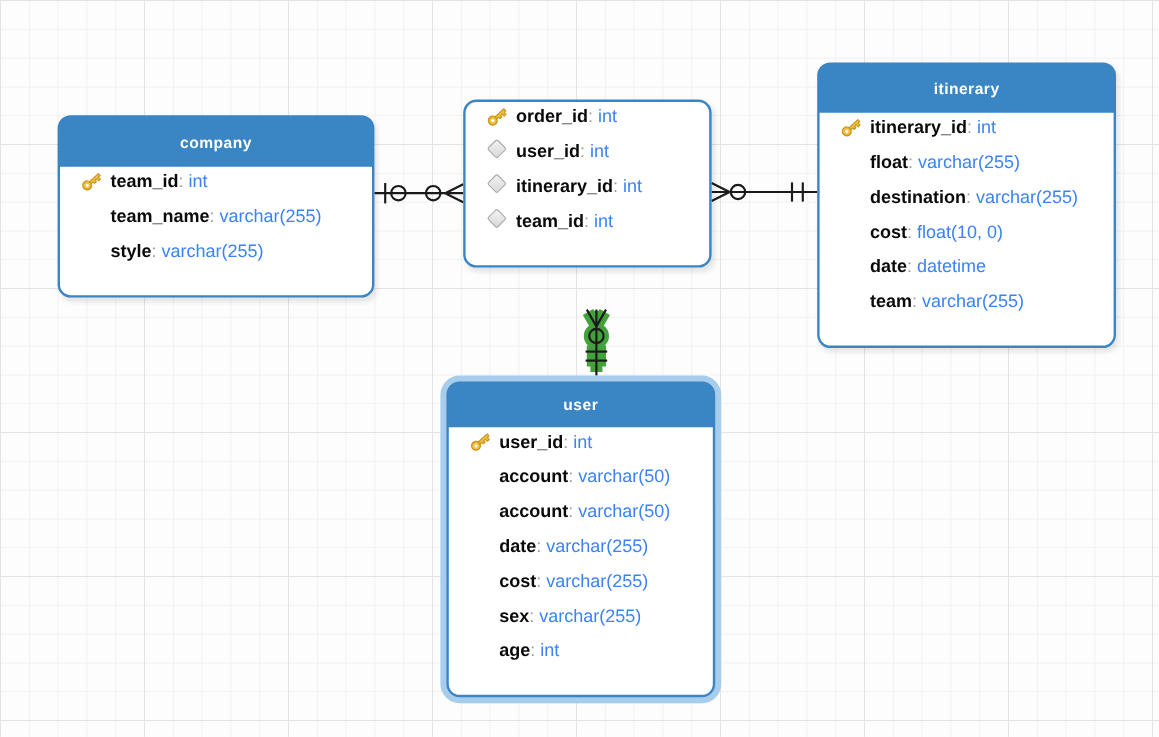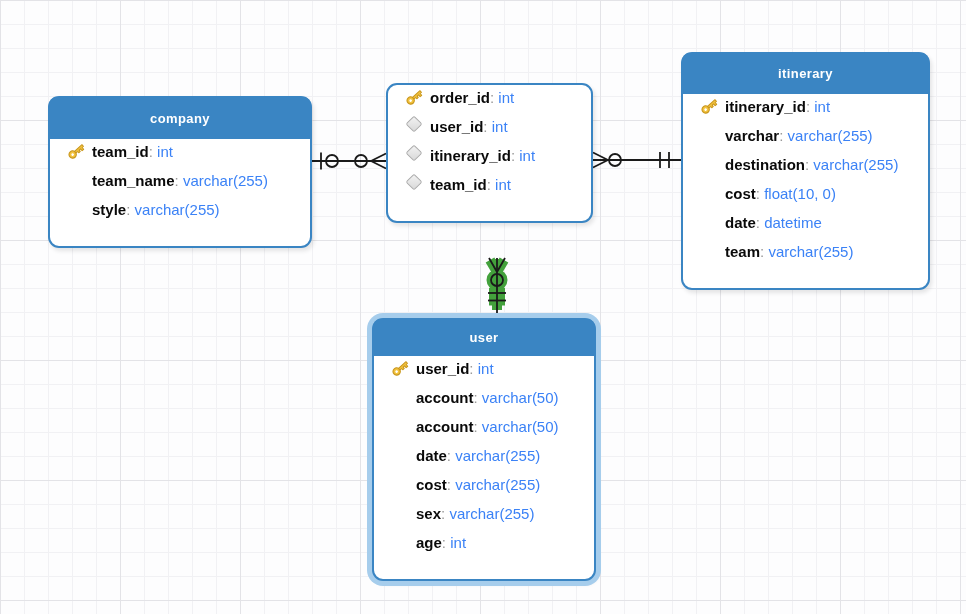--- a/index.html
+++ b/index.html
@@ -201,21 +201,21 @@
                 <path d="M9 7.4 h10 v2.2 h-1.8 v2.4 h-2.1 v-2.4 h-1.9 v1.7 h-2 v-1.7 H9 z" fill="#f2c23e" stroke="#c8961d" stroke-width="1" stroke-linejoin="round"></path>
               </g>
             </svg>
         </span>
         <span class="fname">itinerary_id</span>
           <span class="fsep">: </span>
           <span class="ftype">int</span>
       </div>
       <div class="row">
         <span class="cell-icon"></span>
-        <span class="fname">varchar</span>
+        <span class="fname">float</span>
           <span class="fsep">: </span>
           <span class="ftype">varchar(255)</span>
       </div>
       <div class="row">
         <span class="cell-icon"></span>
         <span class="fname">destination</span>
           <span class="fsep">: </span>
           <span class="ftype">varchar(255)</span>
       </div>
       <div class="row">

